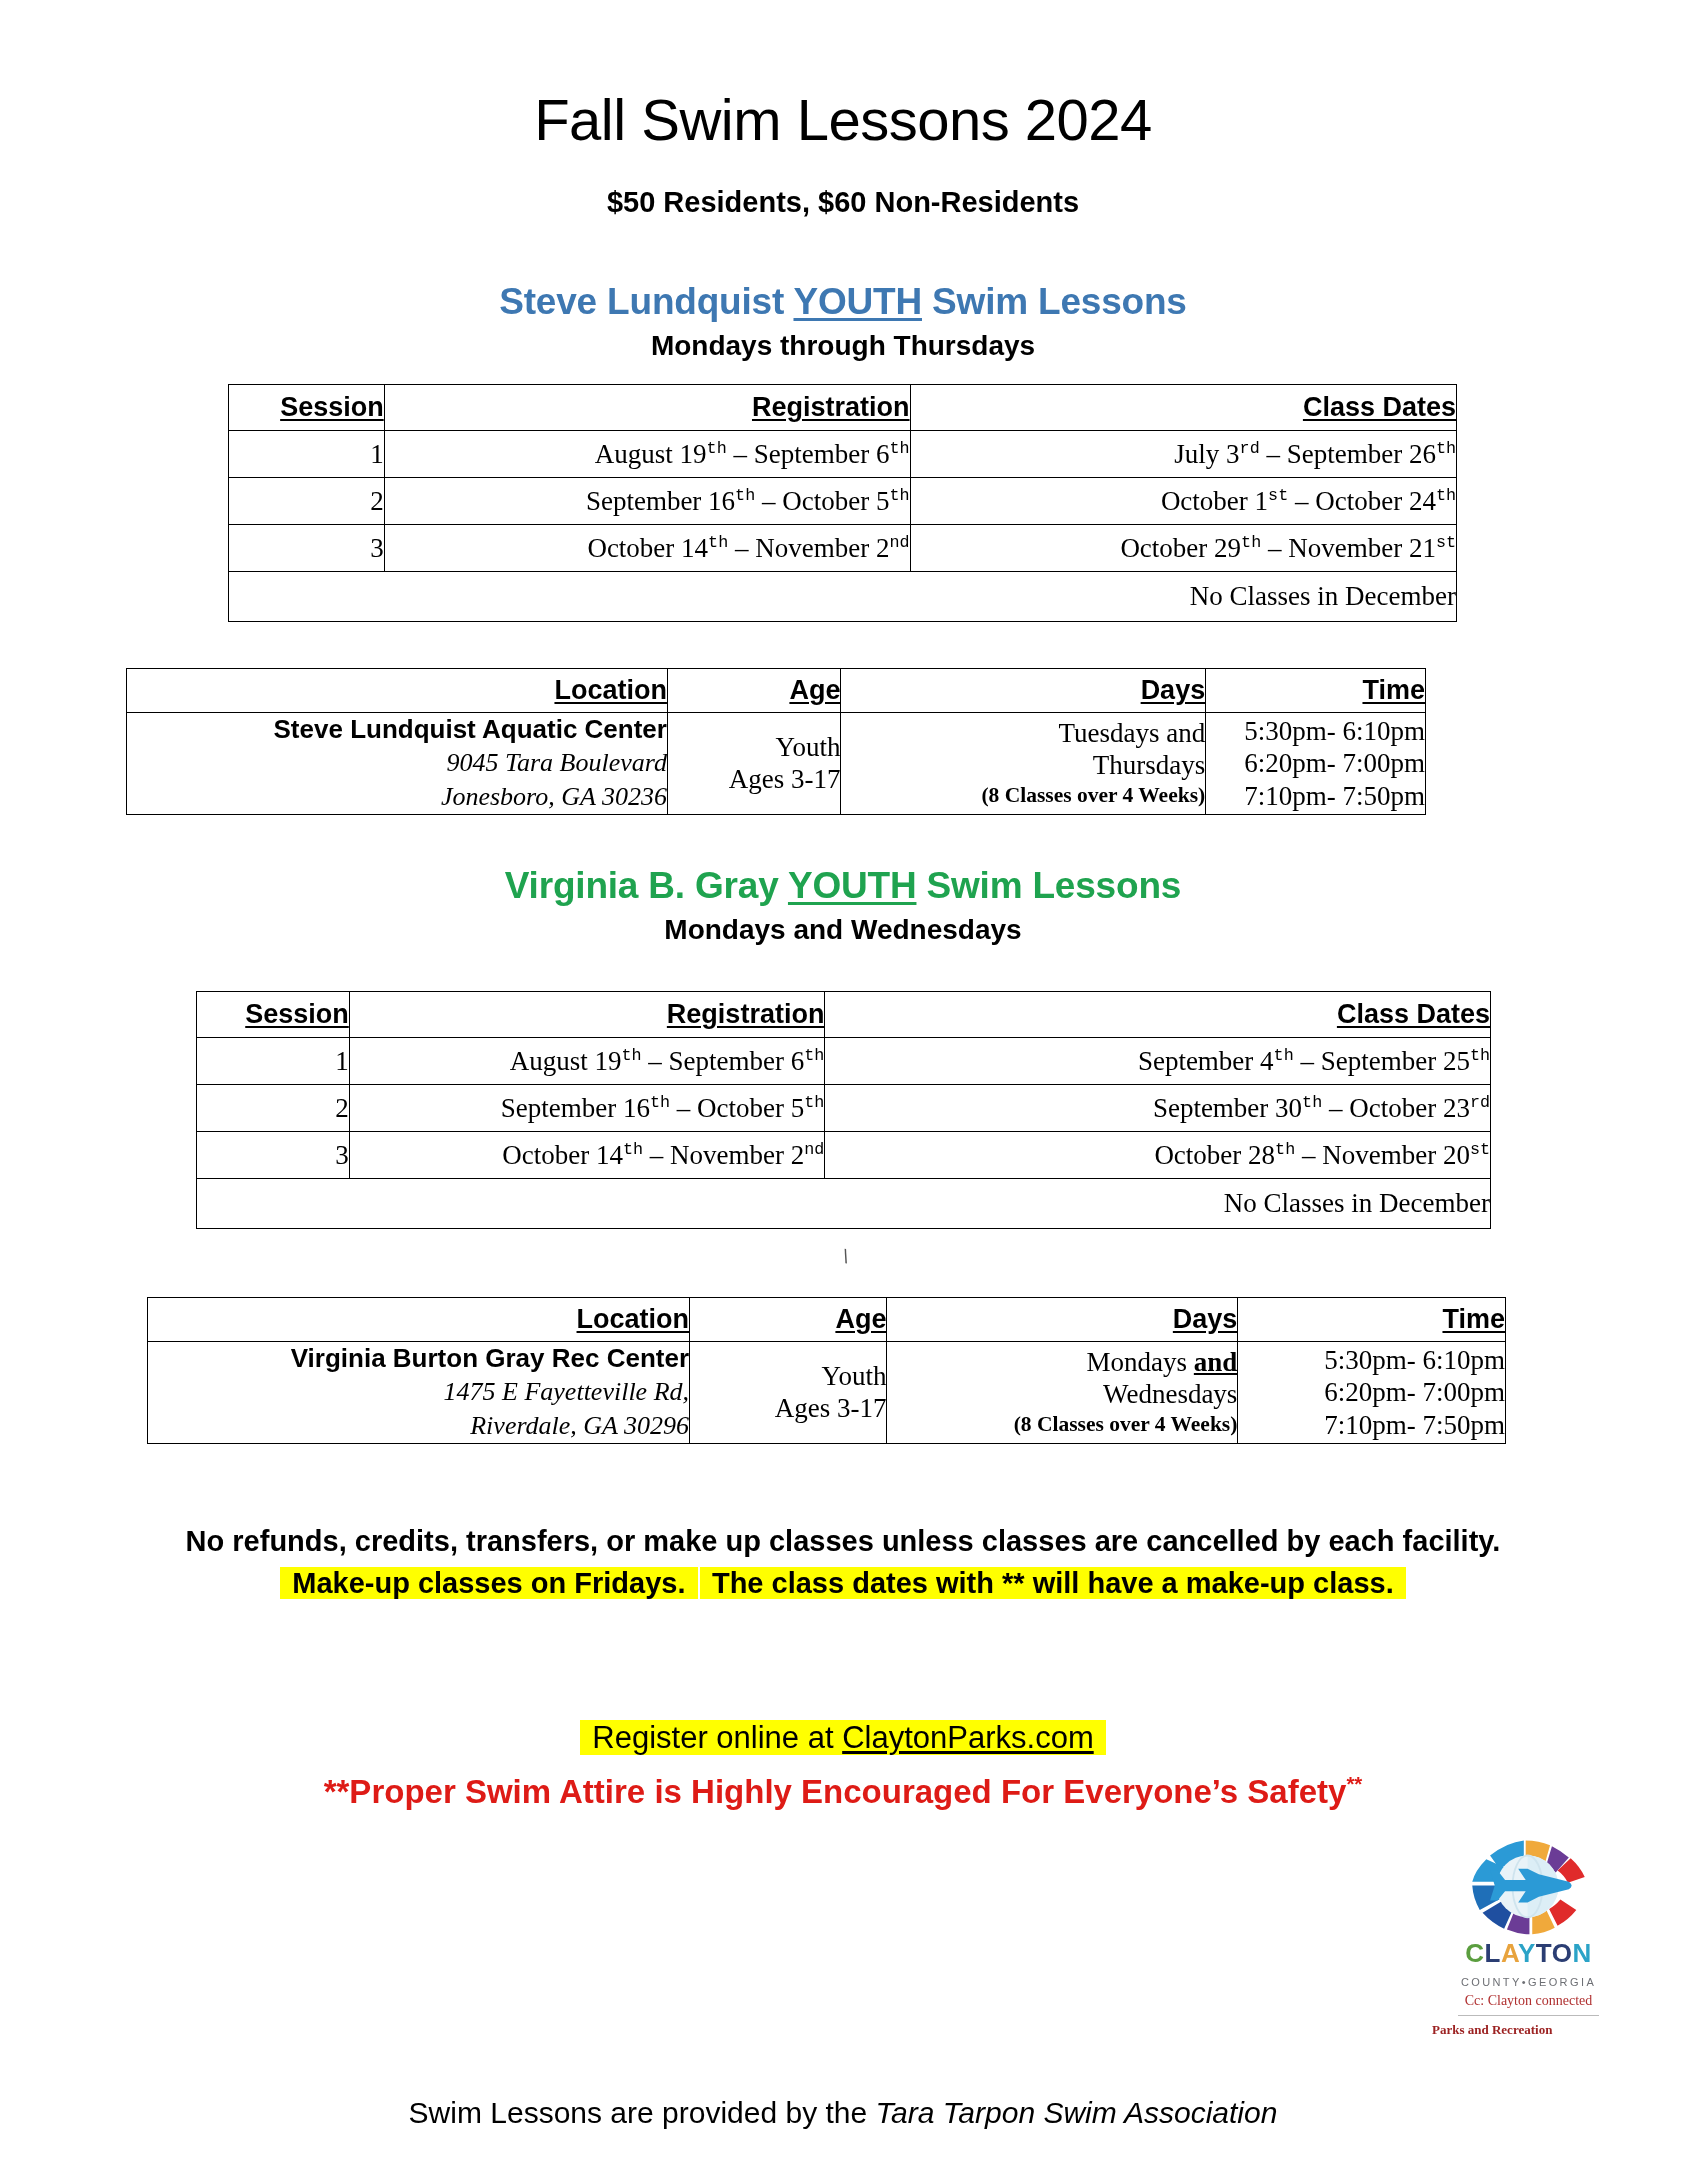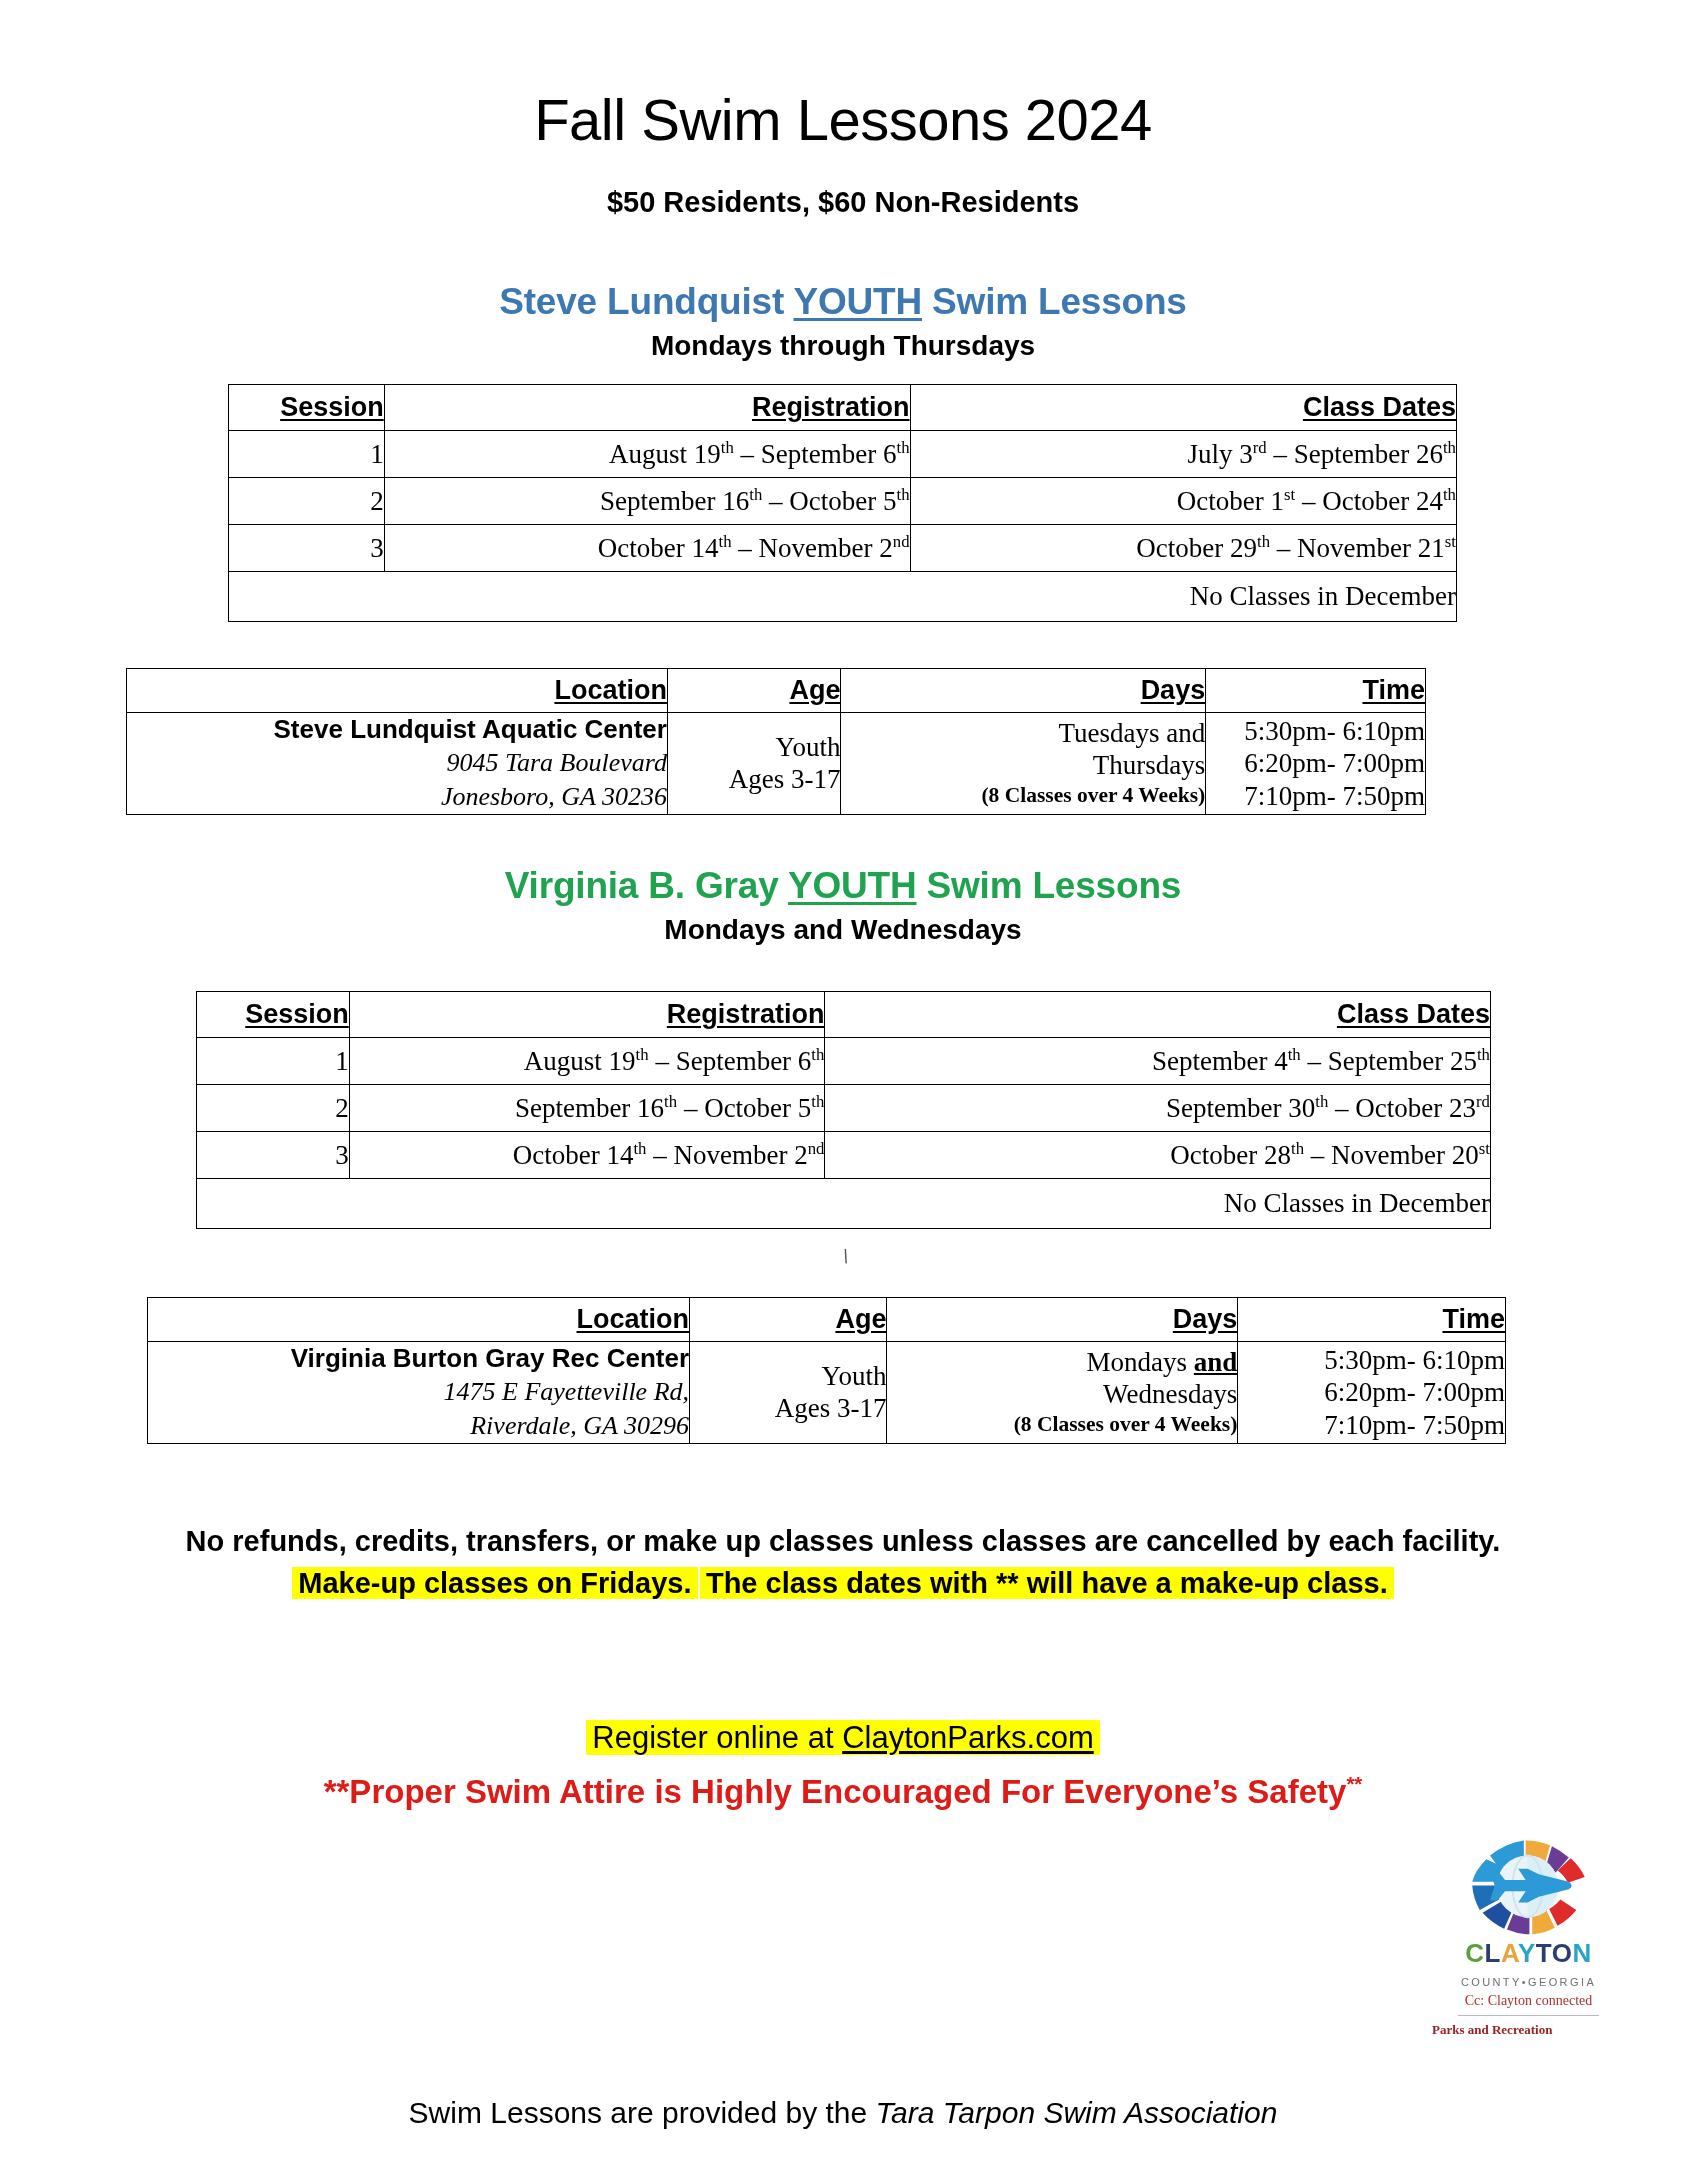--- a/index.html
+++ b/index.html
@@ -76,21 +76,21 @@
     font-weight: 400;
     color: #000;
     line-height: 1.2;
   }
   .tbl td.hdr {
     font-family: "Liberation Sans", sans-serif;
     font-weight: bold;
     font-size: 27px;
   }
   .hdr .u { text-decoration: underline; text-underline-offset: 2.8px; }
-  sup { font-size: 0.62em; vertical-align: super; line-height: 0; }
+  sup { font-size: 0.62em; vertical-align: super; line-height: 0; font-family: Liberation Mono, monospace; }
 
   
   .sess-tbl td { height: 46px; }
   .sess-tbl td.hdr { height: 45px; }
   .sess-tbl td.note { height: 49px; }
 
   
   .loc-tbl td { vertical-align: middle; }
   .loc-tbl td.hdr { height: 43px; }
   .loc-name {
@@ -125,21 +125,21 @@
 
   
   .notice {
     position: absolute;
     left: 0; right: 0;
     text-align: center;
     font-weight: bold;
   }
   .hl {
     background: #FFFF00;
-    padding: 0 6px;
+    padding: 0 12px;
   }
   .red { color: #DE1B16; }
   .link-u { text-decoration: underline; text-underline-offset: 2.8px; }
   .sup-star { font-size: 0.62em; vertical-align: super; line-height: 0; }
 
   .footer-note {
     position: absolute;
     left: 0; right: 0;
     text-align: center;
     font-size: 30px;

